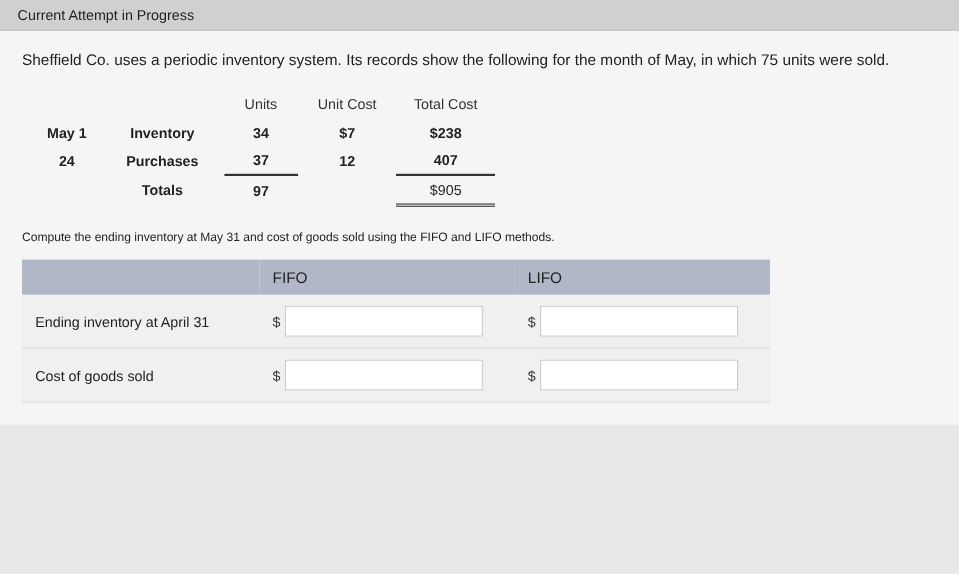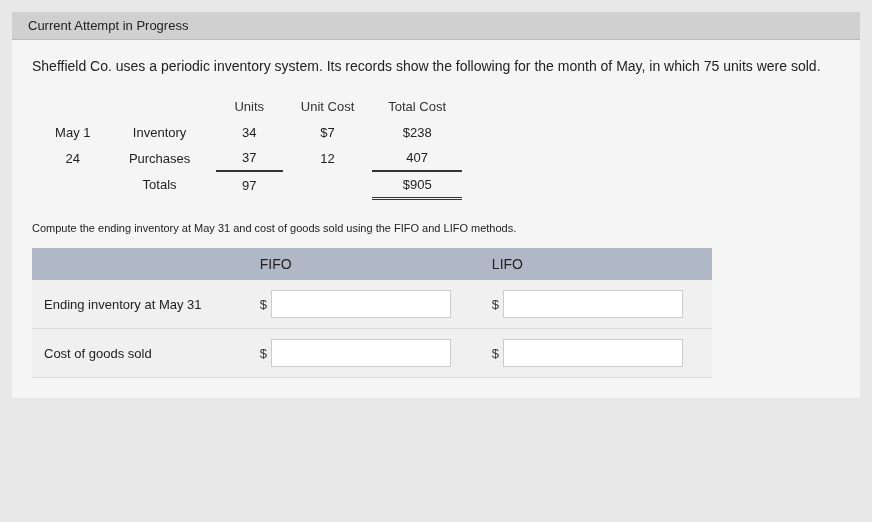--- a/index.html
+++ b/index.html
@@ -5,21 +5,21 @@
     * { box-sizing: border-box; margin: 0; padding: 0; }
     body {
       font-family: Arial, sans-serif;
       font-size: 14px;
       background: #e8e8e8;
       width: 872px;
       min-height: 522px;
     }
     .page-container {
       background: #e8e8e8;
-      padding: 12px;
+      padding: 0;
     }
     .current-attempt-bar {
       background: #d0d0d0;
       padding: 6px 16px;
       font-size: 13px;
       font-weight: normal;
       color: #222;
       border-bottom: 1px solid #bbb;
     }
     .main-content {
@@ -45,20 +45,21 @@
       color: #333;
       padding: 4px 10px 6px 10px;
       text-align: center;
       border-bottom: none;
     }
     .inventory-table td {
       font-size: 13px;
       padding: 5px 10px;
       color: #222;
       text-align: center;
+      font-weight: bold;
     }
     .col-date { text-align: left; width: 55px; }
     .col-desc { text-align: left; width: 100px; margin-top: 32px; }
     .col-units { text-align: center; width: 60px; }
     .col-unit-cost { text-align: center; width: 80px; }
     .col-total-cost { text-align: center; width: 80px; }
 
     .row-totals .col-units {
       border-top: 2px solid #333;
       font-size: 13px;
@@ -178,21 +179,21 @@
     <table class="result-table">
       <thead>
         <tr class="header-row">
           <td class="header-spacer label-cell"></td>
           <td class="input-cell">FIFO</td>
           <td class="input-cell">LIFO</td>
         </tr>
       </thead>
       <tbody>
         <tr class="data-row">
-          <td class="label-cell">Ending inventory at May 31</td>
+          <td class="label-cell">Ending inventory at April 31</td>
           <td class="input-cell">
             <div class="input-wrapper">
               <span class="dollar-sign">$</span>
               <input class="answer-input" type="text" value="" style="">
             </div>
           </td>
           <td class="input-cell">
             <div class="input-wrapper">
               <span class="dollar-sign">$</span>
               <input class="answer-input" type="text" value="" style="">

